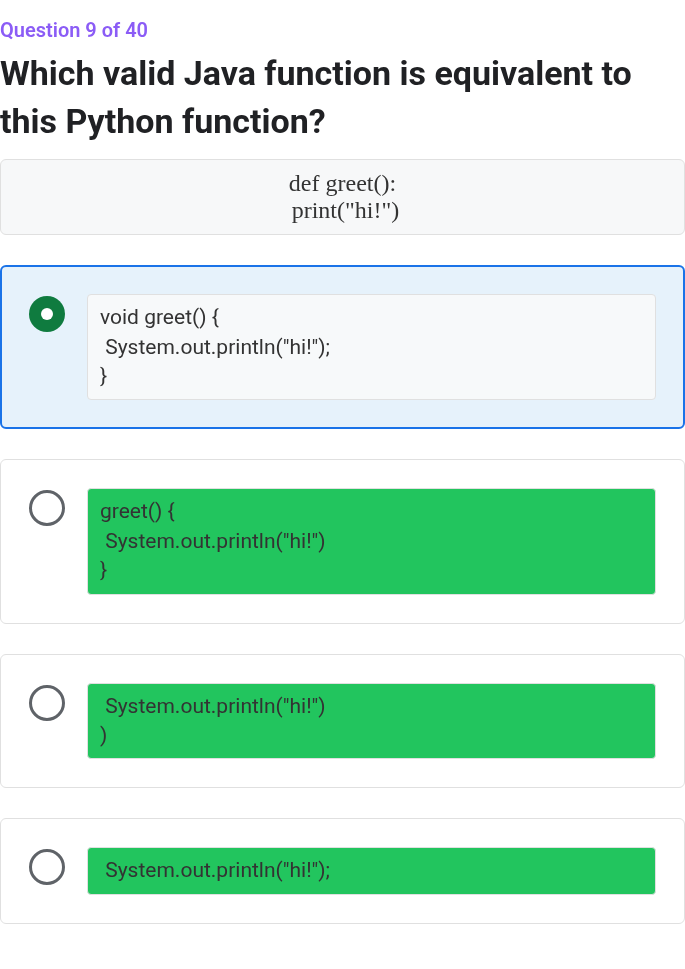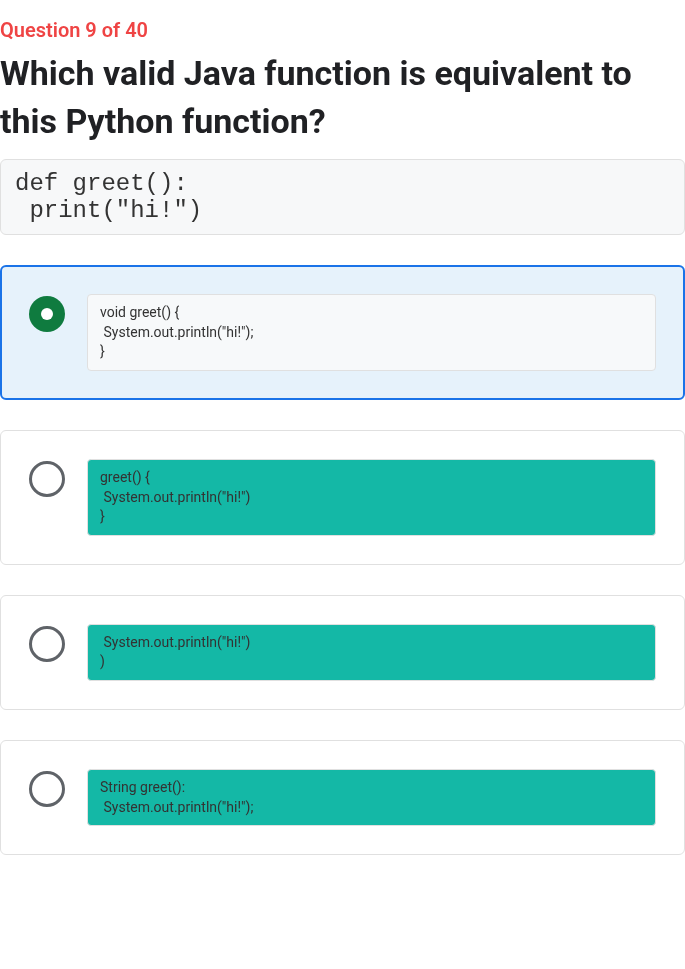--- a/index.html
+++ b/index.html
@@ -6,21 +6,21 @@
       margin: 0;
       padding: 0;
       box-sizing: border-box;
     }
     body {
       font-family: -apple-system, BlinkMacSystemFont, "Segoe UI", Roboto, Helvetica, Arial, sans-serif;
       background: #ffffff;
       width: 685px;
     }
     .question-counter {
-      color: #ef4444;
+      color: #8b5cf6;
       font-size: 20px;
       font-weight: 600;
       padding: 18px 0 8px 0;
     }
     .question-title {
       font-size: 34px;
       font-weight: 700;
       color: #202124;
       line-height: 1.4;
       margin-bottom: 14px;
@@ -28,22 +28,23 @@
     .code-block {
       background: #f7f8f9;
       border: 1px solid #e0e0e0;
       border-radius: 6px;
       padding: 10px 14px;
       margin-bottom: 30px;
     }
     .code-block .code-line {
       font-size: 24px;
       color: #333;
-      font-family: Liberation Mono, monospace;
+      font-family: Liberation Serif, serif;
       white-space: pre;
+      text-align: center;
     }
     .answer-option {
       border: 1px solid #e0e0e0;
       border-radius: 6px;
       padding: 28px 28px;
       margin-bottom: 30px;
       display: flex;
       align-items: flex-start;
       gap: 22px;
       cursor: pointer;
@@ -72,31 +73,31 @@
       width: 12px;
       height: 12px;
       border-radius: 50%;
       background: #ffffff;
       display: none;
     }
     .answer-option.selected .radio-inner {
       display: block;
     }
     .answer-code {
-      background: #14b8a6;
+      background: #22c55e;
       border: 1px solid #e0e0e0;
       border-radius: 4px;
       padding: 8px 12px;
       flex: 1;
     }
     .answer-option.selected .answer-code {
       background: #f7f9fa;
     }
     .answer-code .code-line {
-      font-size: 14px;
+      font-size: 21px;
       color: #333;
       font-family: -apple-system, BlinkMacSystemFont, "Segoe UI", Roboto, Helvetica, Arial, sans-serif;
       white-space: pre;
       line-height: 1.4;
     }
   </style>
 </head>
 <body>
 
 <div class="question-counter">Question 9 of 40</div>
@@ -138,16 +139,15 @@
     <div class="code-line"> System.out.println("hi!")</div>
     <div class="code-line">)</div>
   </div>
 </div>
 
 <div class="answer-option" style="margin-bottom:0;">
   <div class="radio-outer">
     
   </div>
   <div class="answer-code">
-    <div class="code-line">String greet():</div>
     <div class="code-line"> System.out.println("hi!");</div>
   </div>
 </div>
 
 </body></html>

